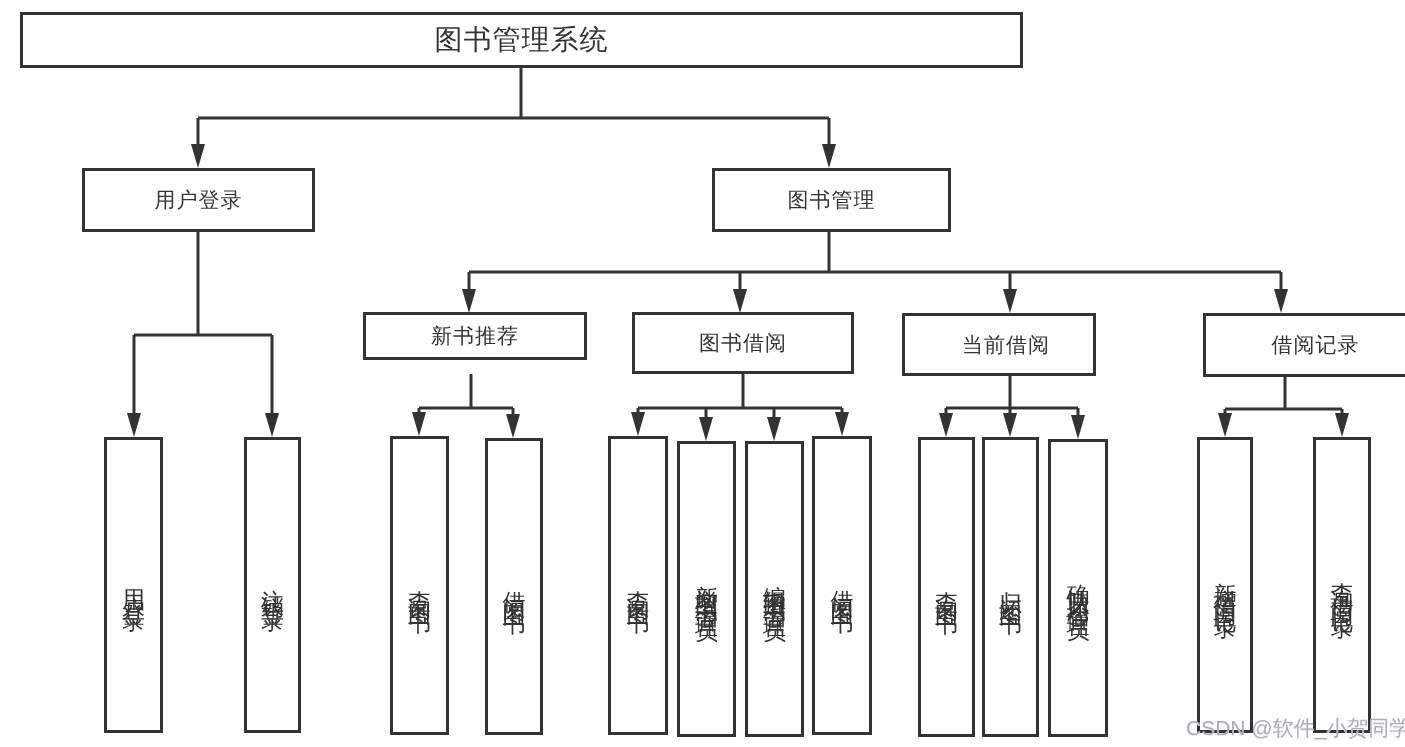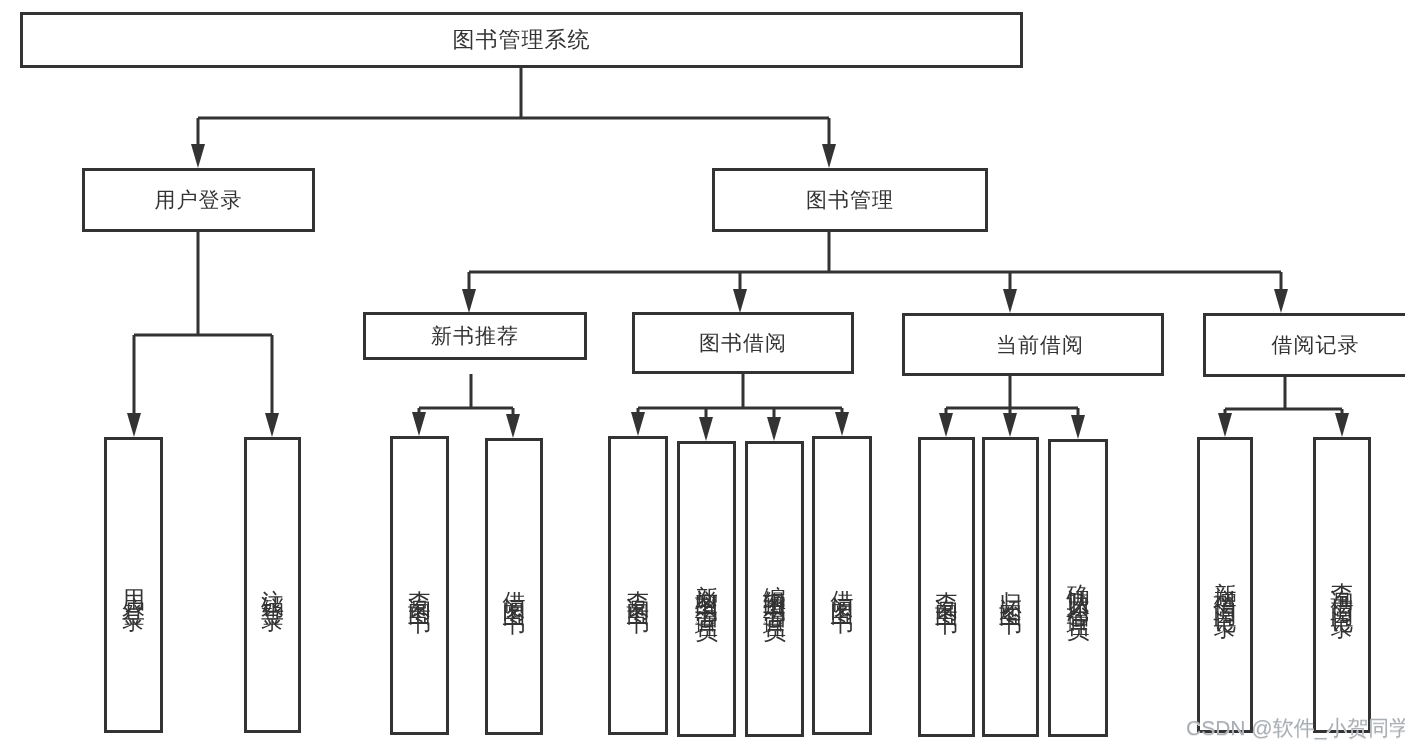--- a/index.html
+++ b/index.html
@@ -6,21 +6,21 @@
   .canvas{
     position:relative;width:1405px;height:747px;background:#ffffff;
     font-family:"Liberation Sans","DejaVu Sans",sans-serif;overflow:hidden;
   }
   .wires{position:absolute;left:0;top:0;width:1405px;height:747px;pointer-events:none;}
   .box{
     position:absolute;box-sizing:border-box;border:3px solid #333333;background:#ffffff;
     display:flex;align-items:center;justify-content:center;color:#333333;
   }
   .htext{font-size:21px;letter-spacing:1px;white-space:nowrap;}
-  .root .htext{font-size:22px;}
+  .root .htext{font-size:28px;}
   .vtext{
     writing-mode:vertical-rl;text-orientation:mixed;
     font-size:23px;letter-spacing:7px;line-height:1;white-space:nowrap;
   }
   .leaf-tight .vtext{letter-spacing:5px;}
   .watermark{
     position:absolute;left:1186px;top:714px;font-size:21px;color:#a9afb5;
     white-space:nowrap;text-shadow:0 1px 0 #e8eaec;
   }
 </style>
@@ -61,31 +61,31 @@
     </g>
   </svg>
 
   <div class="box root" style="left:20px;top:12px;width:1003px;height:56px;">
     <span class="htext">图书管理系统</span>
   </div>
 
   <div class="box" style="left:82px;top:168px;width:233px;height:64px;">
     <span class="htext">用户登录</span>
   </div>
-  <div class="box" style="left:712px;top:168px;width:276px;height:64px;">
+  <div class="box" style="left:712px;top:168px;width:239px;height:64px;">
     <span class="htext">图书管理</span>
   </div>
 
   <div class="box" style="left:363px;top:312px;width:224px;height:48px;">
     <span class="htext">新书推荐</span>
   </div>
   <div class="box" style="left:632px;top:312px;width:222px;height:62px;text-align:right;">
     <span class="htext">图书借阅</span>
   </div>
-  <div class="box" style="left:902px;top:313px;width:262px;height:63px;padding-left:14px;">
+  <div class="box" style="left:902px;top:313px;width:194px;height:63px;padding-left:14px;">
     <span class="htext">当前借阅</span>
   </div>
   <div class="box" style="left:1173px;top:313px;width:225px;height:64px;margin-left:30px;">
     <span class="htext">借阅记录</span>
   </div>
 
   <div class="box" style="left:104px;top:437px;width:59px;height:296px;">
     <span class="vtext">用户登录</span>
   </div>
   <div class="box" style="left:244px;top:437px;width:57px;height:296px;">

